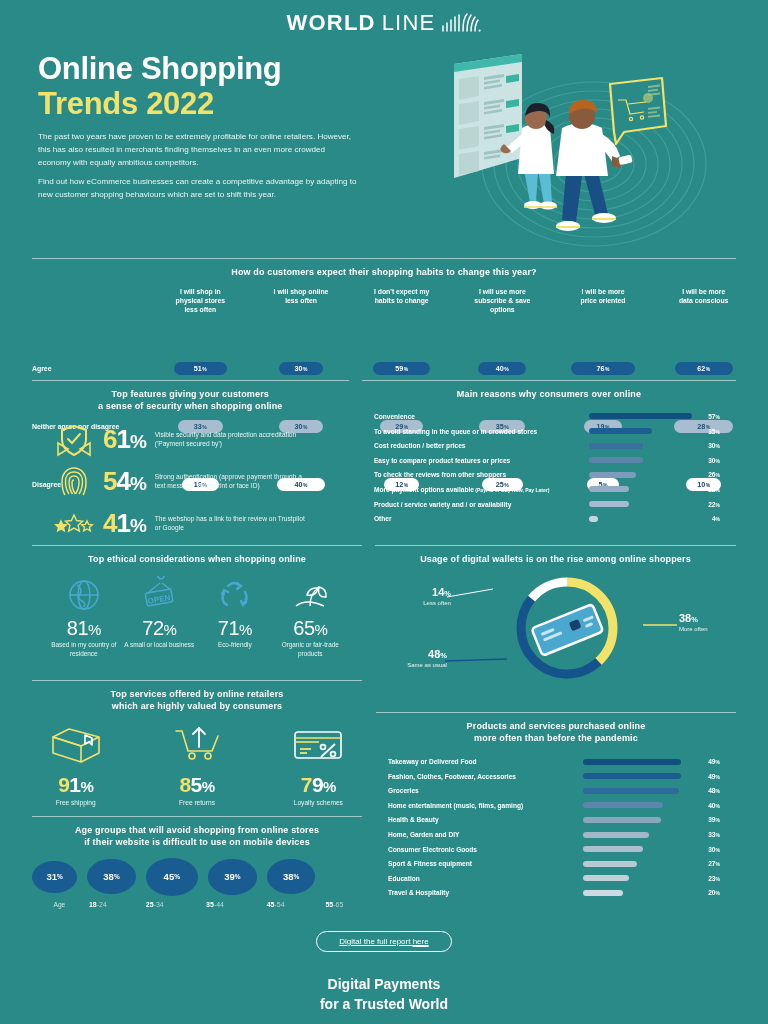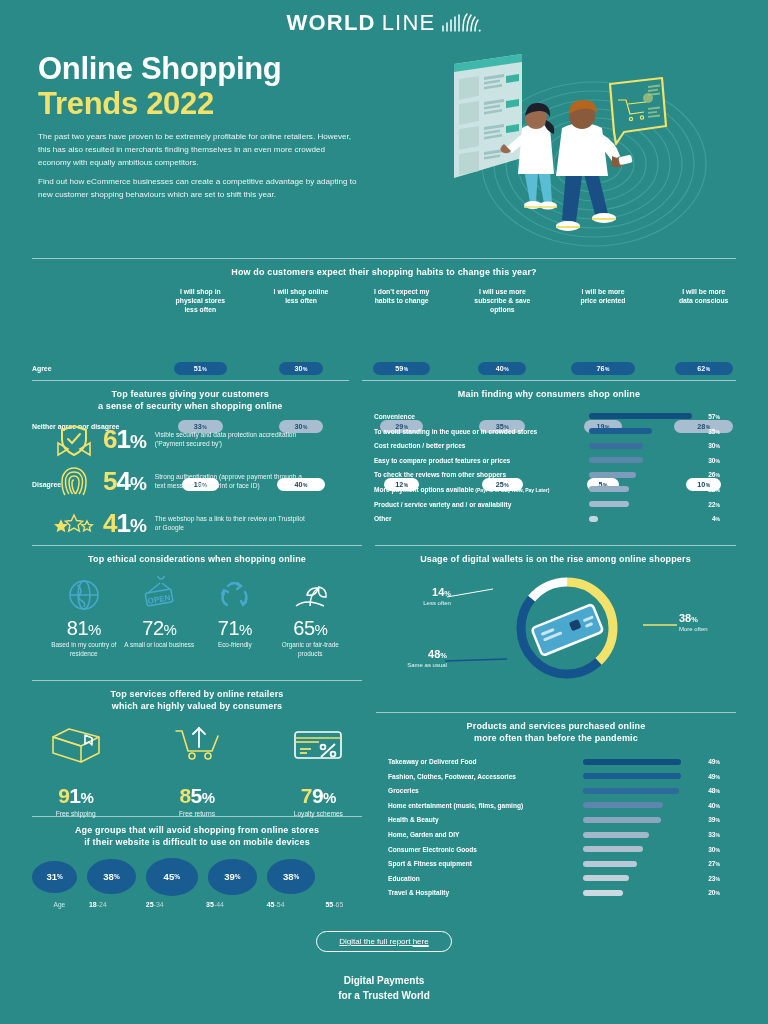--- a/index.html
+++ b/index.html
@@ -79,21 +79,21 @@
   .icon-item { text-align: center; width: 78px; }
   .icon-item .ic { height: 40px; display: flex; align-items: flex-end; justify-content: center; }
   .icon-item .num { font-size: 20px; font-weight: normal; letter-spacing: -.6px; margin-top: 4px; line-height: 1; }
   .icon-item .num .sym { font-size: 15px; }
   .icon-item .cap { font-size: 6.4px; line-height: 1.35; margin-top: 3px; color: #eaf5f4; }
 
   
   .svc-row { display: flex; justify-content: center; gap: 34px; padding: 11px 0 0; }
   .svc-item { text-align: center; width: 92px; }
   .svc-item .ic { height: 42px; display: flex; align-items: center; justify-content: center; }
-  .svc-item .num { font-size: 21px; font-weight: bold; letter-spacing: -.6px; line-height: 1; margin-top: 20px; }
+  .svc-item .num { font-size: 21px; font-weight: bold; letter-spacing: -.6px; line-height: 1; margin-top: 9px; }
   .svc-item .num .sym { font-size: 15px; }
   .svc-item .cap { font-size: 6.6px; margin-top: 4px; color: #eaf5f4; }
 
   
   .donut-wrap { position: relative; height: 120px; margin-top: 4px; }
   .donut-svg { position: absolute; left: 112px; top: 0; }
   .dlab { position: absolute; }
   .dlab .v { font-size: 11px; font-weight: bold; line-height: 1; }
   .dlab .v .sym { font-size: 7.5px; }
   .dlab .c { font-size: 6px; margin-top: 2px; color: #eaf5f4; }
@@ -108,21 +108,21 @@
   .age-word { font-size: 6.6px; color: #cfe6e4; width: 30px; text-align: right; }
   .age-cap { font-size: 7px; text-align: center; }
   .age-cap b { font-weight: bold; color: #fff; }
   .age-cap span { color: #b9d8d6; }
 
   
   .footer { position: absolute; left: 0; right: 0; top: 930px; text-align: center; }
   .dl-btn { display: inline-block; border: 1px solid #ffffff; border-radius: 11px; padding: 5px 22px;
             font-size: 8px; color: #fff; }
   .dl-btn u { text-underline-offset: 2px; }
-  .tagline { margin-top: 22px; font-size: 10px; font-weight: bold; line-height: 1.45; }
+  .tagline { margin-top: 22px; font-size: 14px; font-weight: bold; line-height: 1.45; }
 </style>
 </head>
 <body>
 
 <div class="page">
 
   <div class="logo-row">
     <div class="logo">
       <span class="logo-world">WORLD</span>
         <span class="logo-line">LINE</span>
@@ -337,21 +337,21 @@
             </g>
           </svg>
           <div class="big-num"><span class="hi-y">4</span><span class="rest">1</span><span class="sym">%</span></div>
           <div class="sec-text">The webshop has a link to their review on Trustpilot or Google</div>
         </div>
       </div>
     </div>
     <div style="width:14px"></div>
     <div class="panel-right">
       <div class="sect-rule"></div>
-      <div class="sect-title">Main finding why consumers shop online</div>
+      <div class="sect-title">Main reasons why consumers over online</div>
       <div class="bars" id="reasons-bars">
           <div class="bar-row">
             <div class="bar-label">Convenience</div>
             <div class="bar-track">
               <div class="bar" style="width:102.6px;background:#10507f"></div>
             </div>
             <div class="bar-val">57<span class="pct">%</span></div>
           </div>
           <div class="bar-row">
             <div class="bar-label">To avoid standing in the queue or in crowded stores</div>

